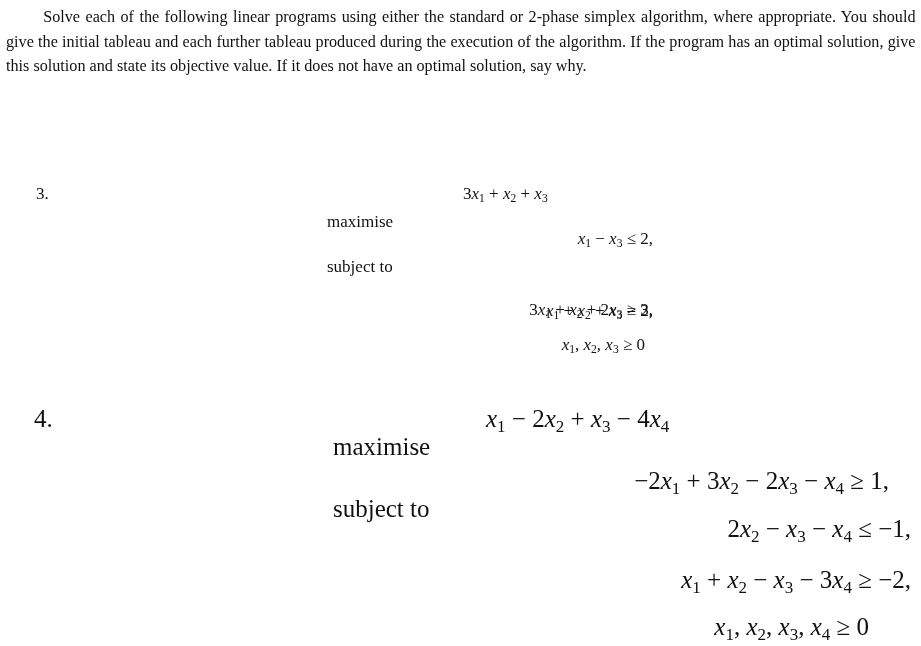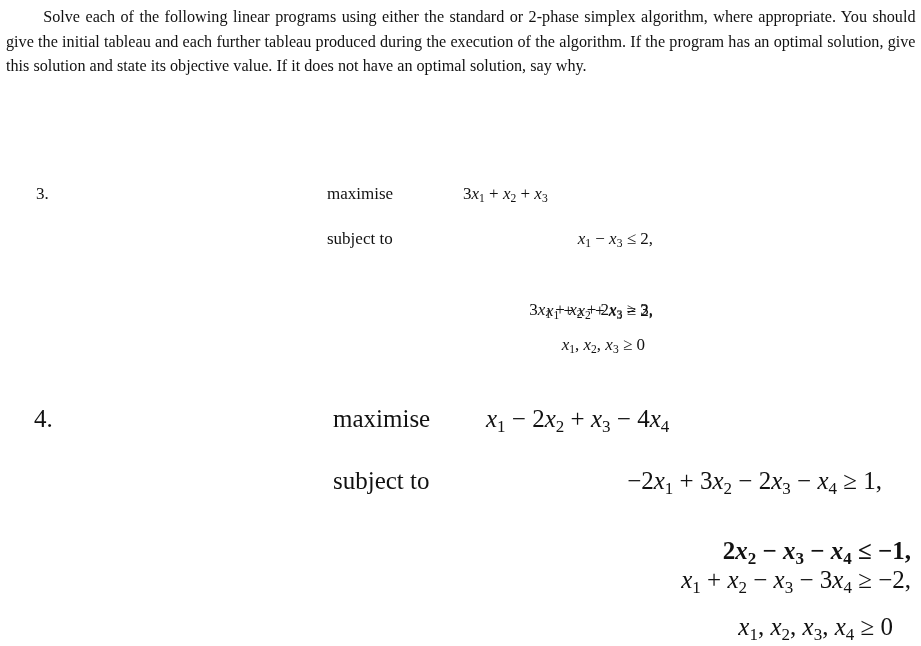--- a/index.html
+++ b/index.html
@@ -8,21 +8,21 @@
     font-family:"DejaVu Serif","Liberation Serif",serif; color:#111;
   }
   .intro {
     position:absolute; left:6px; top:4px; width:910px;
     font-size:17.4px; line-height:24.6px; text-align:justify;
     font-family:"Liberation Serif","DejaVu Serif",serif;
     transform:scaleX(0.93); transform-origin:left top; width:978px;
   }
   .intro .indent { display:inline-block; width:40px; }
   .num { position:absolute; font-family:"Liberation Serif",serif; }
-  .lbl { position:absolute; font-family:"Liberation Serif",serif; }
+  .lbl { position:absolute; font-family:"Liberation Serif",serif;margin-top:28px; }
   .eq { position:absolute; font-family:"Liberation Serif",serif; white-space:nowrap; }
   .eq i { font-style:italic; }
   .eq sub { font-size:0.68em; vertical-align:-0.28em; font-style:normal; line-height:0; }
   .right { text-align:right; }
   
   .p3 { font-size:17px; }
   
   .p4 { font-size:25px; }
 </style>
 </head>
@@ -39,17 +39,17 @@
   <div class="eq p3 right" style="right:268px;top:265px;margin-top:36px;"><i>x</i><sub>1</sub> + <i>x</i><sub>2</sub> + <i>x</i><sub>3</sub> = 2,</div>
   <div class="eq p3 right" style="right:268px;top:300px;margin-left:27px;">3<i>x</i><sub>1</sub> + <i>x</i><sub>2</sub> + 2<i>x</i><sub>3</sub> ≥ 3,</div>
   <div class="eq p3 right" style="right:276px;top:335px;margin-left:28px;"><i>x</i><sub>1</sub>, <i>x</i><sub>2</sub>, <i>x</i><sub>3</sub> ≥ 0</div>
 </div>
 
 <div>
   <div class="num p4" style="left:34px;top:405px;">4.</div>
   <div class="lbl p4" style="left:333px;top:405px;">maximise</div>
   <div class="eq p4" style="left:486px;top:405px;font-family:Liberation Serif, serif;"><i>x</i><sub>1</sub> − 2<i>x</i><sub>2</sub> + <i>x</i><sub>3</sub> − 4<i>x</i><sub>4</sub></div>
   <div class="lbl p4" style="left:333px;top:467px;">subject to</div>
-  <div class="eq p4 right" style="right:39px;top:467px;">−2<i>x</i><sub>1</sub> + 3<i>x</i><sub>2</sub> − 2<i>x</i><sub>3</sub> − <i>x</i><sub>4</sub> ≥ 1,</div>
-  <div class="eq p4 right" style="right:10px;top:537px;font-weight:bold;">2<i>x</i><sub>2</sub> − <i>x</i><sub>3</sub> − <i>x</i><sub>4</sub> ≤ −1,</div>
+  <div class="eq p4 right" style="right:32px;top:467px;">−2<i>x</i><sub>1</sub> + 3<i>x</i><sub>2</sub> − 2<i>x</i><sub>3</sub> − <i>x</i><sub>4</sub> ≥ 1,</div>
+  <div class="eq p4 right" style="right:10px;top:515px;">2<i>x</i><sub>2</sub> − <i>x</i><sub>3</sub> − <i>x</i><sub>4</sub> ≤ −1,</div>
   <div class="eq p4 right" style="right:10px;top:566px;"><i>x</i><sub>1</sub> + <i>x</i><sub>2</sub> − <i>x</i><sub>3</sub> − 3<i>x</i><sub>4</sub> ≥ −2,</div>
-  <div class="eq p4 right" style="right:28px;top:613px;"><i>x</i><sub>1</sub>, <i>x</i><sub>2</sub>, <i>x</i><sub>3</sub>, <i>x</i><sub>4</sub> ≥ 0</div>
+  <div class="eq p4 right" style="right:52px;top:613px;"><i>x</i><sub>1</sub>, <i>x</i><sub>2</sub>, <i>x</i><sub>3</sub>, <i>x</i><sub>4</sub> ≥ 0</div>
 </div>
 
 </body></html>

